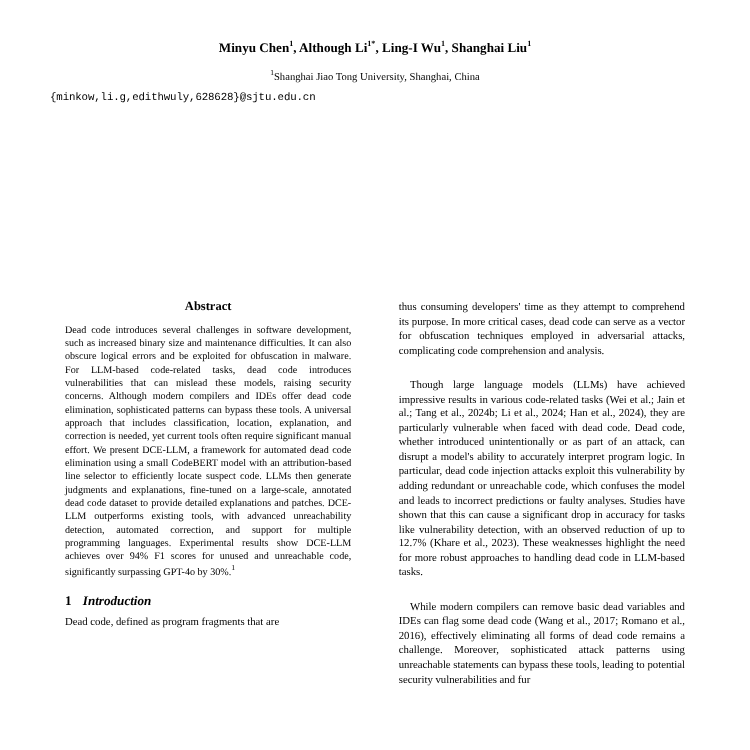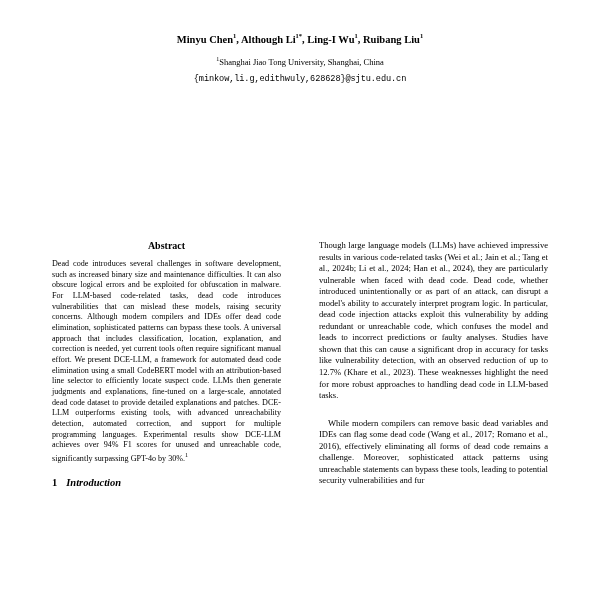--- a/index.html
+++ b/index.html
@@ -47,21 +47,20 @@
     margin: 9px 40px 0 40px;
     line-height: 1.35;
   }
   .affil sup {
     font-size: 6px;
     vertical-align: super;
   }
   .email {
     font-family: "Liberation Mono", monospace;
     font-size: 8.6px;
-    text-align: center;
     margin: 6px 40px 0 40px;
     letter-spacing: -0.1px;
   }
   .columns {
     position: absolute;
     top: 208px;
     left: 52px;
     right: 52px;
     display: flex;
     gap: 38px;
@@ -122,40 +121,42 @@
 </head>
 <body>
 
 <div class="page">
 
 
   <div class="authors">
     <span>Minyu Chen</span><sup>1</sup>,
     <span>Although Li</span><sup>1*</sup>,
     <span>Ling-I Wu</span><sup>1</sup>,
-    <span>Ruibang Liu</span><sup>1</sup>
+    <span>Shanghai Liu</span><sup>1</sup>
   </div>
 
   <div class="affil">
     <sup>1</sup><span>Shanghai Jiao Tong University, Shanghai, China</span>
   </div>
 
   <div class="email">{minkow,li.g,edithwuly,628628}@sjtu.edu.cn</div>
 
   <div class="columns">
 
     <div class="col">
       <div class="section-head">Abstract</div>
       <div class="abstract-body"><span>Dead code introduces several challenges in software development, such as increased binary size and maintenance difficulties. It can also obscure logical errors and be exploited for obfuscation in malware. For LLM-based code-related tasks, dead code introduces vulnerabilities that can mislead these models, raising security concerns. Although modern compilers and IDEs offer dead code elimination, sophisticated patterns can bypass these tools. A universal approach that includes classification, location, explanation, and correction is needed, yet current tools often require significant manual effort. We present DCE-LLM, a framework for automated dead code elimination using a small CodeBERT model with an attribution-based line selector to efficiently locate suspect code. LLMs then generate judgments and explanations, fine-tuned on a large-scale, annotated dead code dataset to provide detailed explanations and patches. DCE-LLM outperforms existing tools, with advanced unreachability detection, automated correction, and support for multiple programming languages. Experimental results show DCE-LLM achieves over 94% F1 scores for unused and unreachable code, significantly surpassing GPT-4o by 30%.</span><sup class="fn">1</sup></div>
 
       <div class="num-section">
         <span class="num">1</span>
         <span class="label">Introduction</span>
       </div>
+      <div class="body-text clip">Dead code, defined as program fragments that are</div>
     </div>
 
     <div class="col">
+      <p class="body-text">thus consuming developers' time as they attempt to comprehend its purpose. In more critical cases, dead code can serve as a vector for obfuscation techniques employed in adversarial attacks, complicating code comprehension and analysis.</p>
       <p class="body-text">Though large language models (LLMs) have achieved impressive results in various code-related tasks (Wei et al.; Jain et al.; Tang et al., 2024b; Li et al., 2024; Han et al., 2024), they are particularly vulnerable when faced with dead code. Dead code, whether introduced unintentionally or as part of an attack, can disrupt a model's ability to accurately interpret program logic. In particular, dead code injection attacks exploit this vulnerability by adding redundant or unreachable code, which confuses the model and leads to incorrect predictions or faulty analyses. Studies have shown that this can cause a significant drop in accuracy for tasks like vulnerability detection, with an observed reduction of up to 12.7% (Khare et al., 2023). These weaknesses highlight the need for more robust approaches to handling dead code in LLM-based tasks.</p>
       <p class="body-text">While modern compilers can remove basic dead variables and IDEs can flag some dead code (Wang et al., 2017; Romano et al., 2016), effectively eliminating all forms of dead code remains a challenge. Moreover, sophisticated attack patterns using unreachable statements can bypass these tools, leading to potential security vulnerabilities and fur</p>
     </div>
 
   </div>
 </div>
 
 </body></html>

